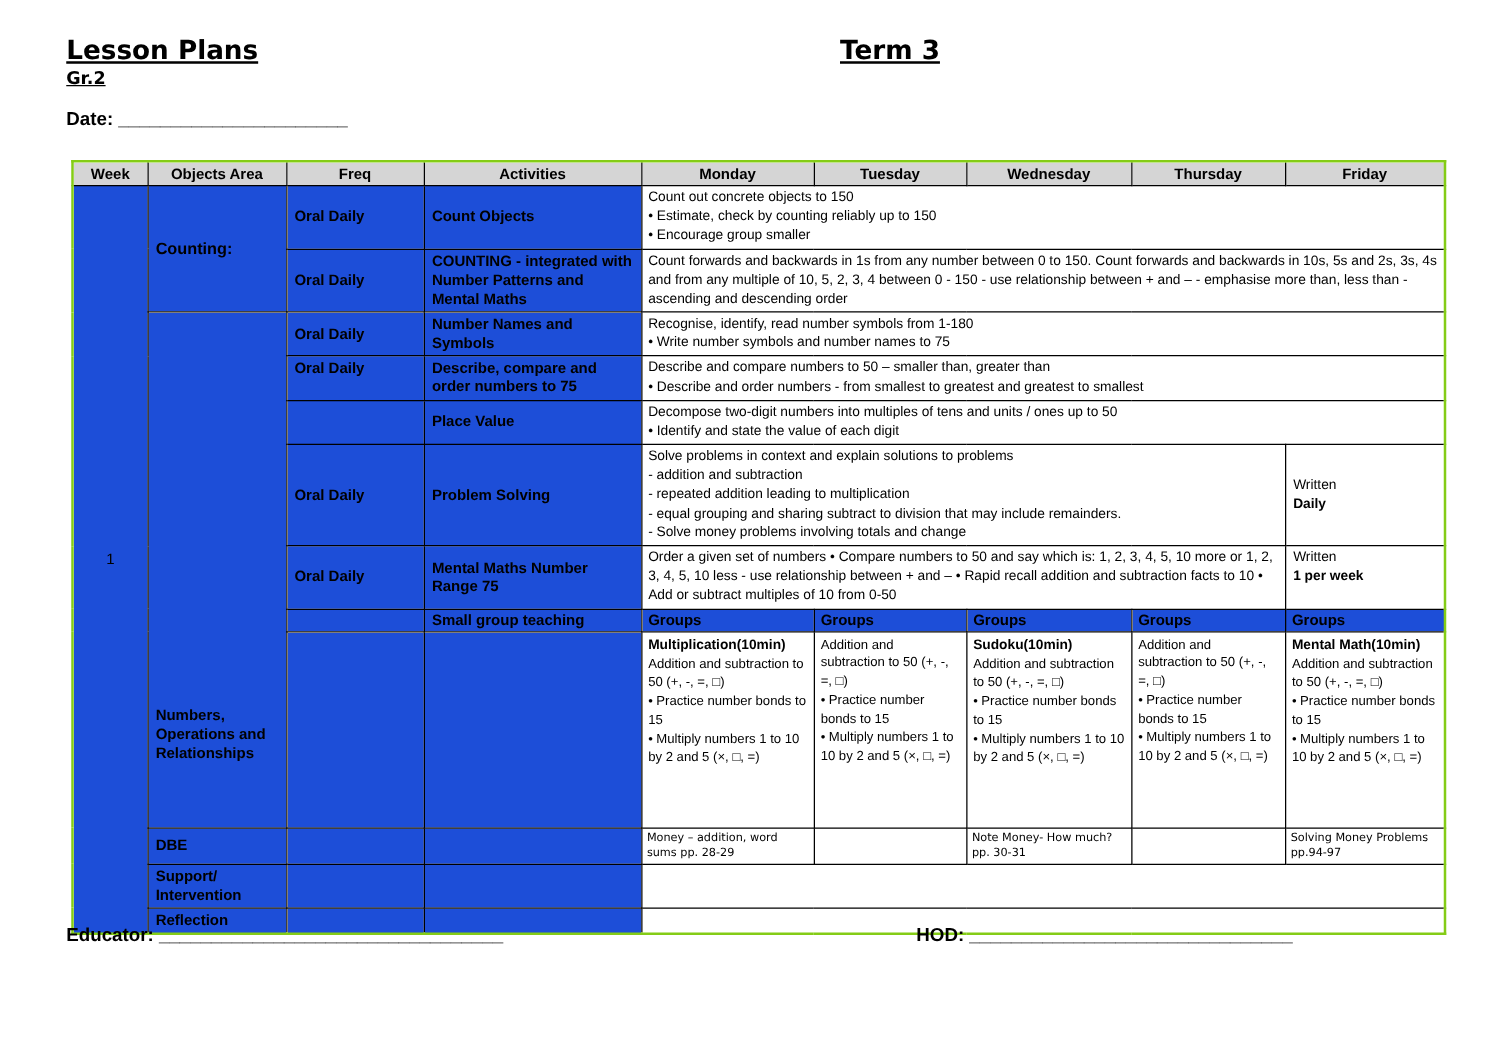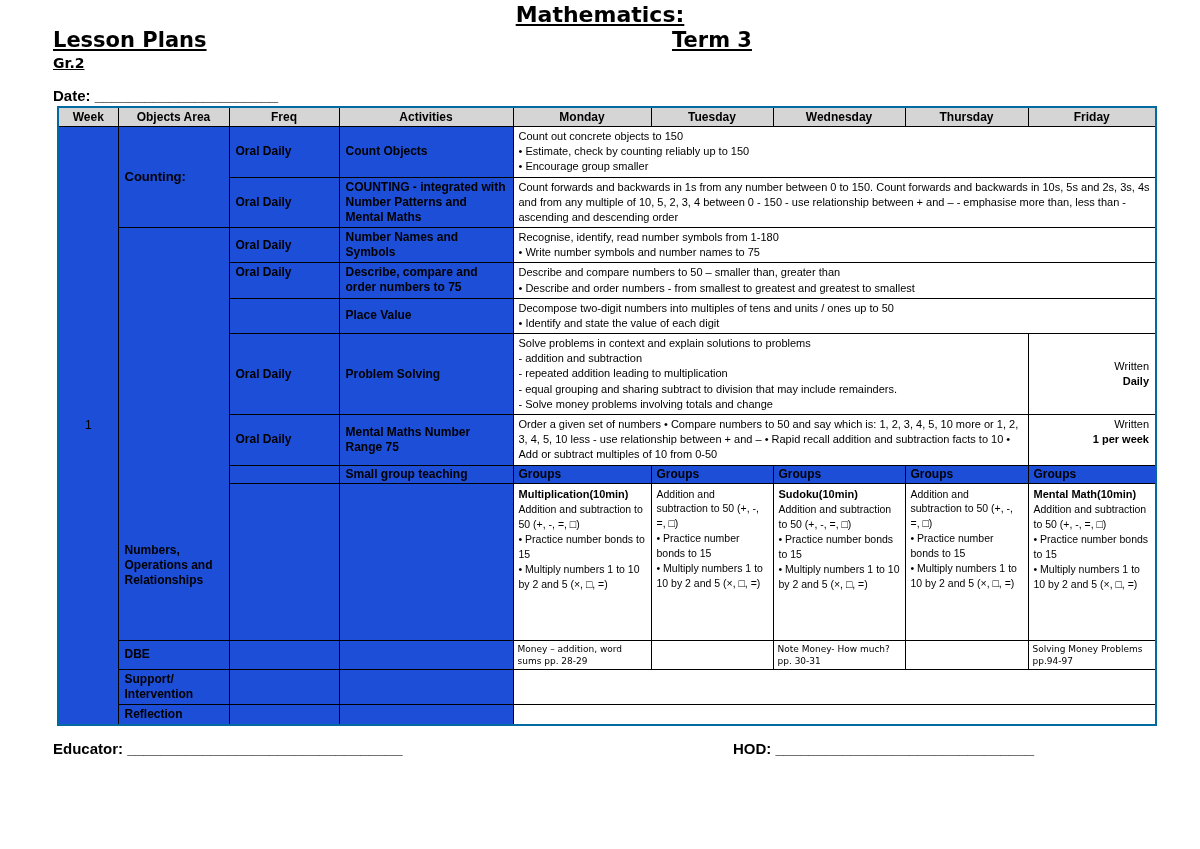--- a/index.html
+++ b/index.html
@@ -9,52 +9,51 @@
          font-family:"DejaVu Sans",sans-serif;font-size:22px;font-weight:bold;
          text-decoration:underline;}
   .lesson{position:absolute;top:28px;left:53px;font-family:"DejaVu Sans",sans-serif;
           font-size:21px;font-weight:bold;text-decoration:underline;}
   .term{position:absolute;top:28px;left:672px;font-family:"DejaVu Sans",sans-serif;
         font-size:21px;font-weight:bold;text-decoration:underline;}
   .grade{position:absolute;top:55px;left:53px;font-family:"DejaVu Sans",sans-serif;
          font-size:14px;font-weight:bold;text-decoration:underline;}
   .date{position:absolute;top:87px;left:53px;font-size:15px;font-weight:bold;}
 
-  table.plan{position:absolute;top:106px;left:57px;width:1098px;
-             border-collapse:collapse;table-layout:fixed;border:2px solid #0369a1;}
+  table.plan{position:absolute;top:128px;left:57px;width:1098px;
+             border-collapse:collapse;table-layout:fixed;border:2px solid #84cc16;}
   .plan td,.plan th{border:1px solid #000;overflow:hidden;}
   .plan th{background:#d5d5d5;font-size:12px;font-weight:bold;text-align:center;
            padding:1px 2px;vertical-align:middle;}
   .shade{background:#1d4ed8;}
   .label{font-weight:bold;font-size:12px;padding:2px 6px;vertical-align:middle;
          line-height:1.25;}
   .week-cell{text-align:center;font-size:12px;vertical-align:middle;}
   .ca-numbers{vertical-align:bottom;padding-bottom:52px;}
   .content{background:#fff;font-size:11px;padding:2px 5px;vertical-align:top;
            line-height:1.38;}
   .groups-hdr{font-weight:bold;font-size:12px;padding:1px 5px;text-align:left;
               vertical-align:middle;}
   .gcell{background:#fff;vertical-align:top;font-size:10.5px;padding:3px 5px;
          line-height:1.42;}
   .gh{font-weight:bold;font-size:11px;}
   .dbe-cell{background:#fff;font-size:9px;padding:2px 4px;vertical-align:top;
             line-height:1.35;font-family:"DejaVu Sans",sans-serif;}
   .white{background:#fff;}
   .fri-note{background:#fff;font-size:11px;padding:2px 6px;vertical-align:middle;
-            line-height:1.4;text-align:right;}
+            line-height:1.4;}
   .b{font-weight:bold;}
   .footer-educator{position:absolute;top:740px;left:53px;font-size:15px;font-weight:bold;}
   .footer-hod{position:absolute;top:740px;left:733px;font-size:15px;font-weight:bold;}
 </style>
 </head>
 <body>
 
 <div class="page">
 
-  <div class="title">Mathematics:</div>
   <div class="lesson">Lesson Plans</div>
   <div class="term">Term 3</div>
   <div class="grade">Gr.2</div>
   <div class="date">Date: ______________________</div>
 
   <table class="plan">
     <colgroup>
       <col style="width:60px">
         <col style="width:111px">
         <col style="width:110px">

